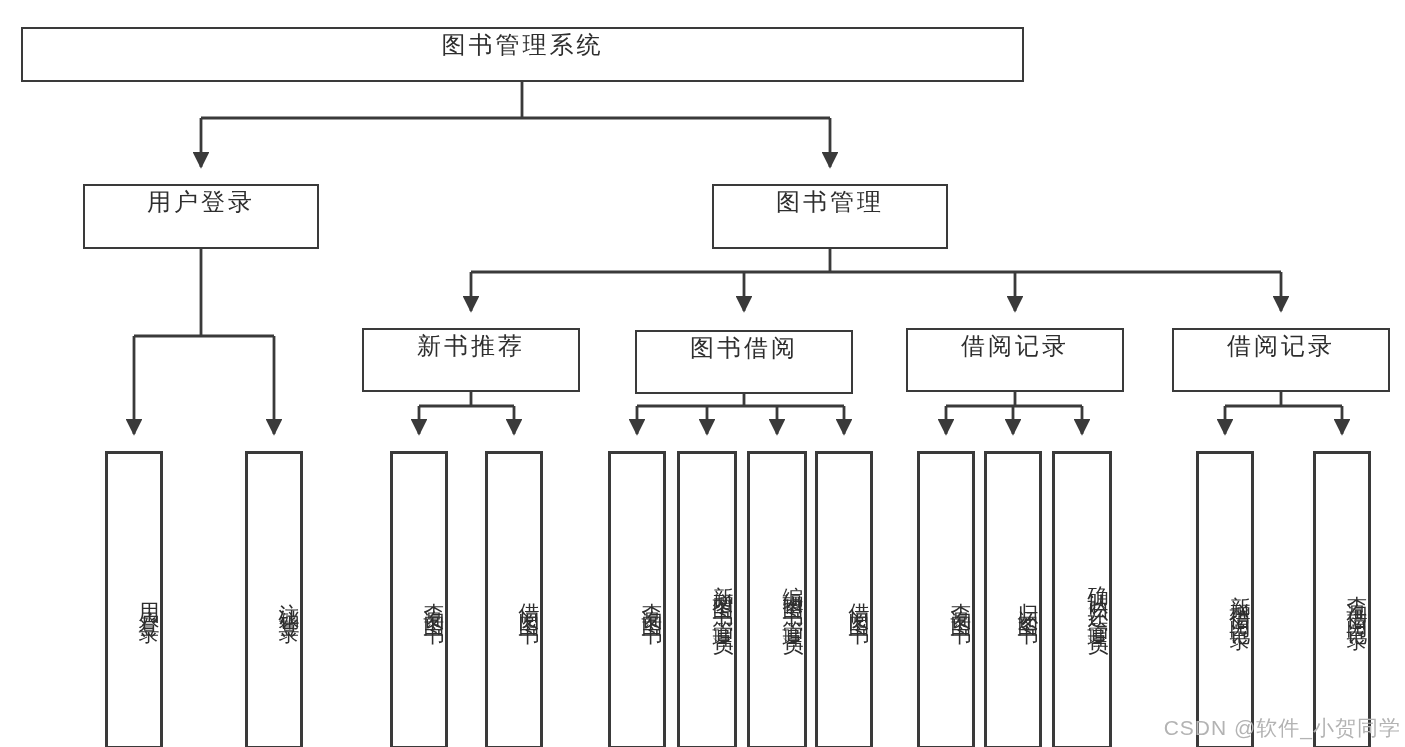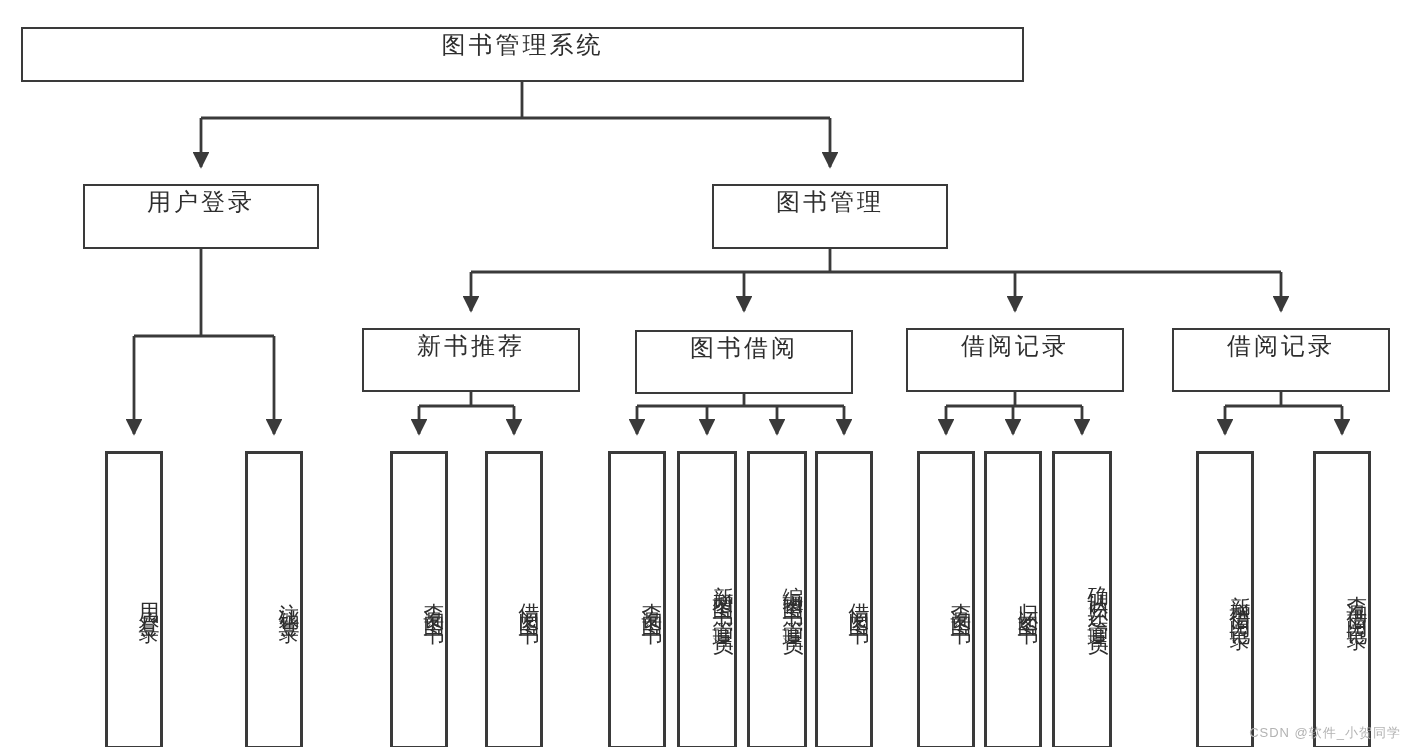--- a/index.html
+++ b/index.html
@@ -27,21 +27,21 @@
     border-width:3px;
     writing-mode:vertical-rl;
     text-orientation:mixed;
     font-size:21px;
     letter-spacing:7px;
     line-height:1;
   }
   .watermark{
     position:absolute;
     right:4px;bottom:5px;
-    font-size:13px;
+    font-size:21px;
     letter-spacing:1px;
     color:#b3b3b3;
     z-index:5;
     white-space:nowrap;
   }
 </style>
 </head>
 <body>
 
 <div class="canvas">

